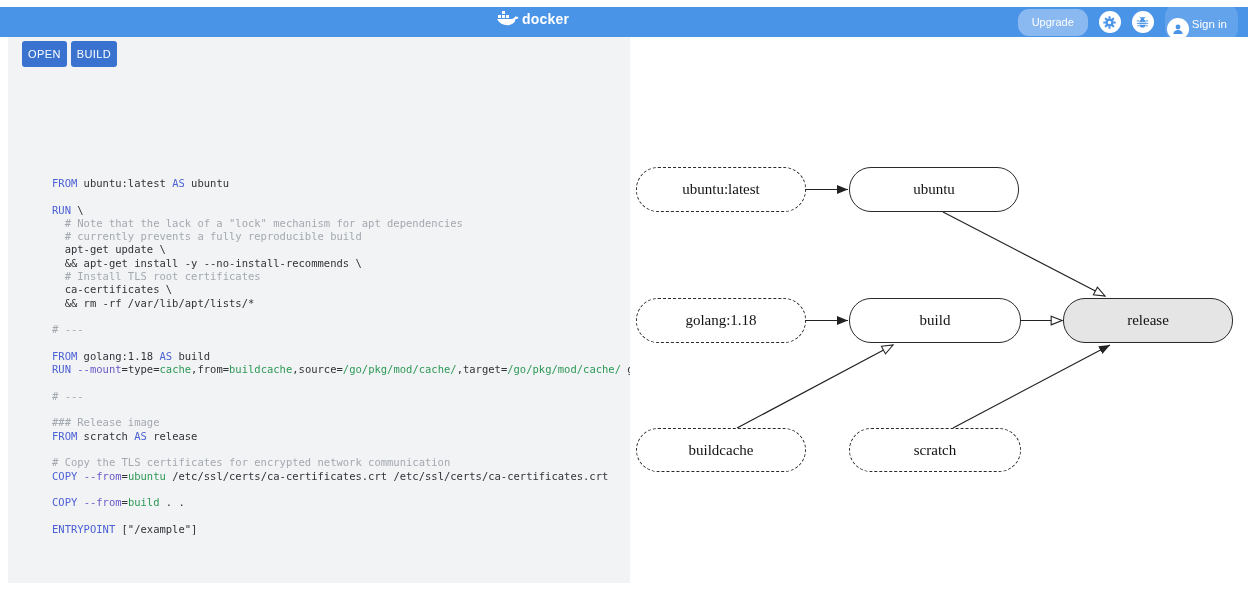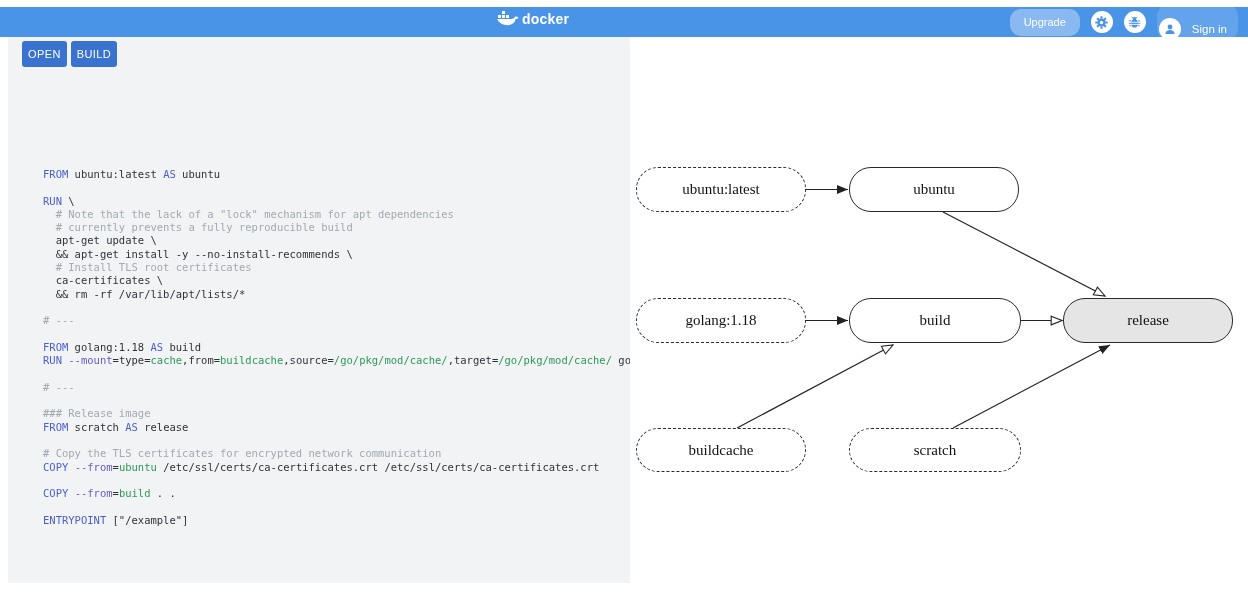--- a/index.html
+++ b/index.html
@@ -8,28 +8,28 @@
     background:#ffffff;font-family:"Liberation Sans",sans-serif;
   }
   
   .topbar{position:absolute;top:7px;left:0;width:1248px;height:30px;background:#4a94e8;}
   .logo{position:absolute;left:497px;top:0;height:24px;display:flex;align-items:center;gap:3px;cursor:pointer}
   .logo-text{color:#fff;font-size:14px;font-weight:bold;letter-spacing:.2px}
   .topbar-right{position:absolute;right:10px;top:0;height:30px;display:flex;align-items:center;gap:11px}
   .upgrade-btn{height:27px;padding:0 14px;border:none;border-radius:11px;background:rgba(255,255,255,.35);
     color:#fff;font-size:11px;font-family:"Liberation Sans",sans-serif;cursor:pointer}
   .circle-icon{width:22px;height:22px;border-radius:50%;background:#fff;display:flex;align-items:center;justify-content:center;cursor:pointer;flex:0 0 auto}
-  .signin{display:flex;align-items:center;gap:11px;background:rgba(255,255,255,.14);border-radius:14px;
+  .signin{display:flex;align-items:flex-start;gap:3px;background:rgba(255,255,255,.14);border-radius:14px;
     padding:15px 11px 2px 2px;color:#fff;font-size:11.5px;cursor:pointer}
   
   .left-panel{position:absolute;left:8px;top:37px;width:622px;height:546px;background:#f2f3f5;}
   .btn-stack{position:absolute;left:14px;top:4px;width:610px;display:flex;flex-direction:row;gap:4px}
   .action-btn{height:26px;border:none;border-radius:3px;background:#3a72d0;color:#fff;font-size:11px;
     letter-spacing:.4px;font-family:"Liberation Sans",sans-serif;cursor:pointer}
-  .code{position:absolute;left:28px;top:124px;margin:7px;font-family:"DejaVu Sans Mono",monospace;
+  .code{position:absolute;left:28px;top:124px;margin:16px;font-family:"DejaVu Sans Mono",monospace;
     font-size:10.5px;line-height:13.3px;white-space:pre;color:#2f3337}
   .code-line{height:13.3px}
   .tok-k{color:#4a5fd3}
   .tok-f{color:#6a58c8}
   .tok-v{color:#2e9957}
   .tok-c{color:#a3a9b0}
   .tok-p{color:#2f3337}
   
   .right-panel{position:absolute;left:630px;top:37px;width:618px;height:546px;background:#fff}
   .edges{position:absolute;left:0;top:0}

